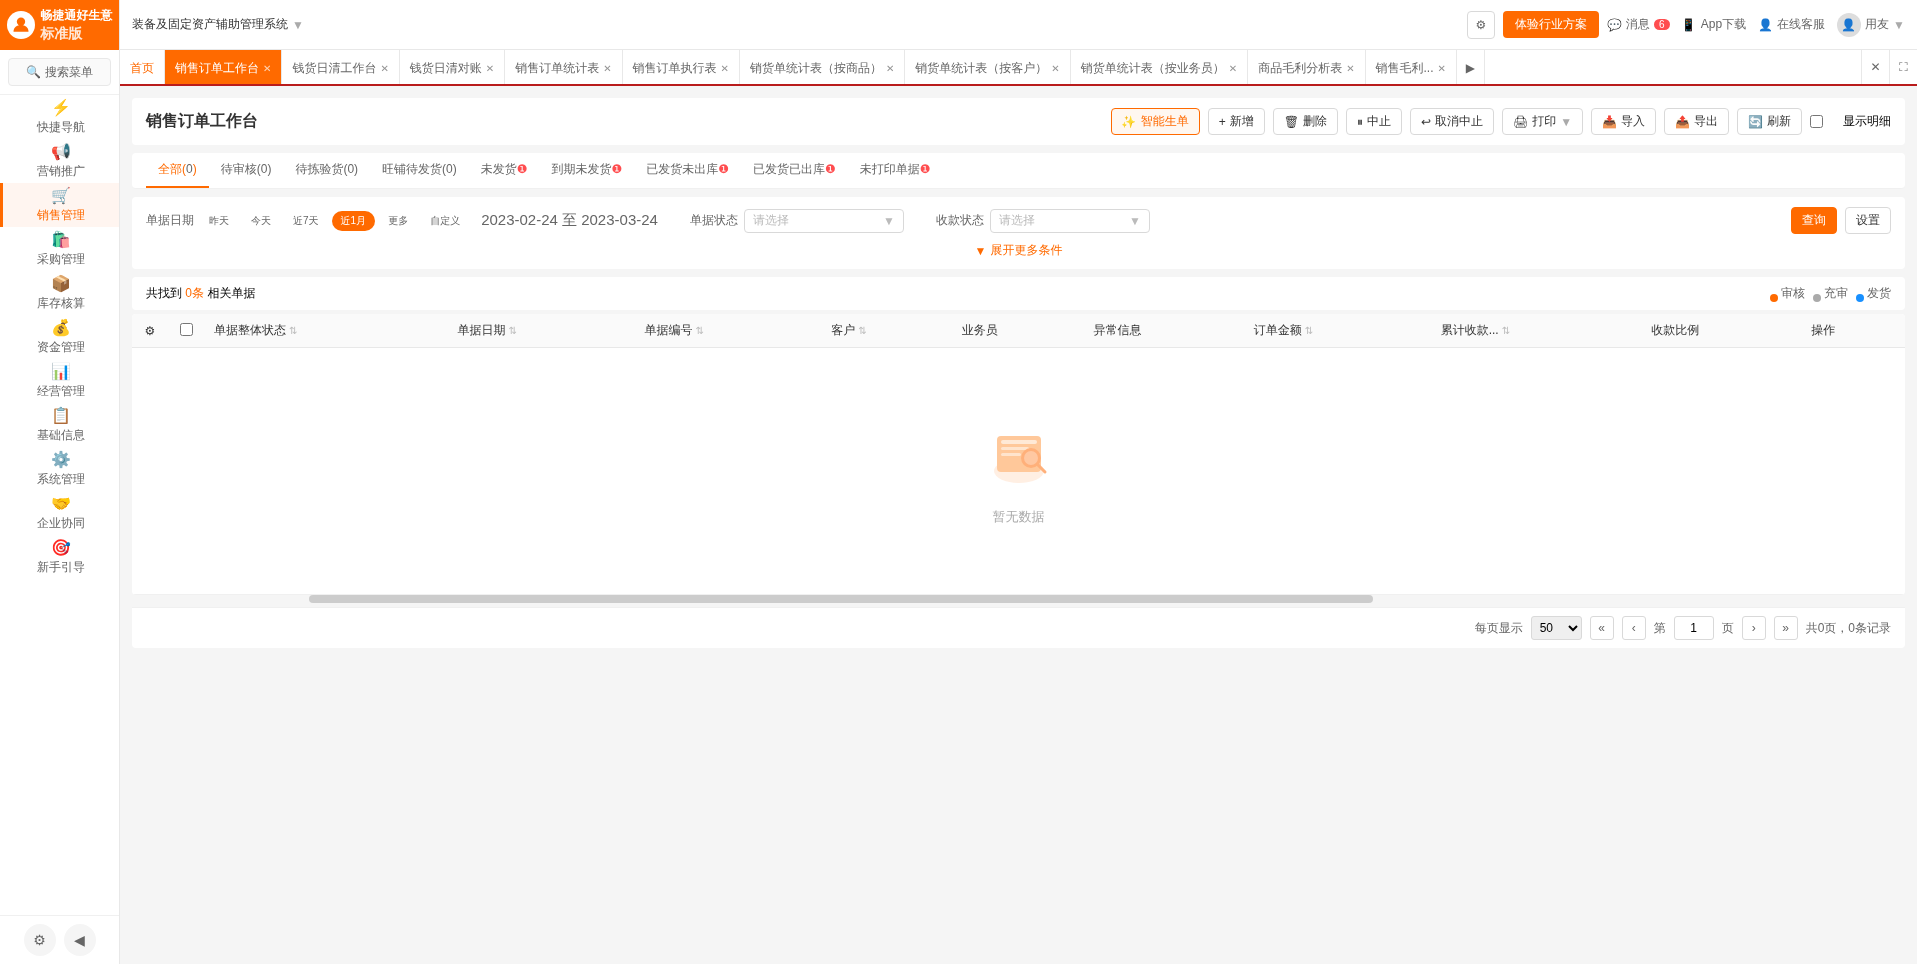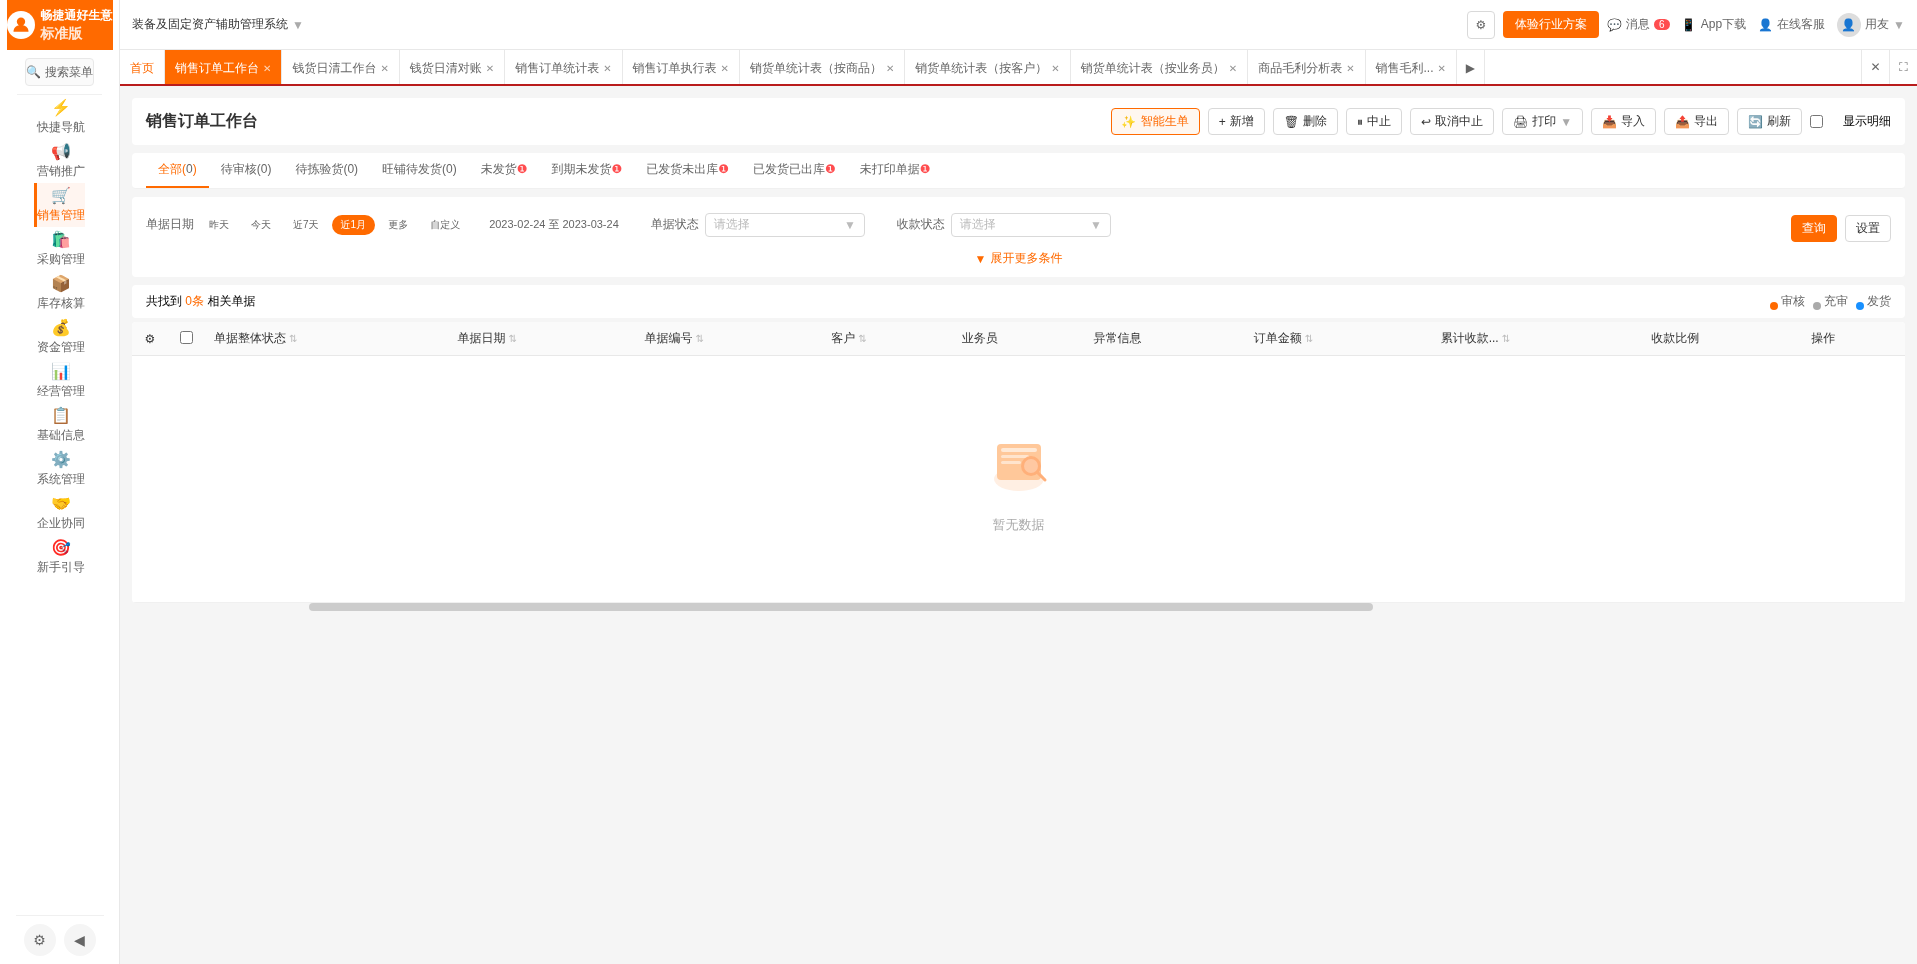--- a/index.html
+++ b/index.html
@@ -1,19 +1,19 @@
 <!DOCTYPE html>
 <html><head>
   <meta charset="utf-8">
   <style>
     * { box-sizing: border-box; margin: 0; padding: 0; font-family: 'Microsoft YaHei', SimHei, sans-serif; font-size: 12px; }
     body { display: flex; height: 964px; overflow: hidden; background: #f5f5f5; }
 
     
-    .sidebar { width: 120px; background: #fff; display: flex; flex-direction: column; border-right: 1px solid #e8e8e8; flex-shrink: 0; align-items: center; }
+    .sidebar { width: 120px; background: #fff; display: flex; flex-direction: column; border-right: 1px solid #e8e8e8; flex-shrink: 0; }
     .sidebar-logo { height: 50px; background: #ff6a00; display: flex; align-items: center; justify-content: center; color: #fff; font-size: 13px; font-weight: bold; gap: 6px; }
     .sidebar-logo-icon { width: 28px; height: 28px; background: #fff; border-radius: 50%; display: flex; align-items: center; justify-content: center; }
     .sidebar-logo-icon svg { width: 20px; height: 20px; }
     .sidebar-logo-text { font-size: 11px; line-height: 1.3; }
     .sidebar-search { padding: 8px; border-bottom: 1px solid #f0f0f0; }
     .sidebar-search-btn { width: 100%; height: 28px; border: 1px solid #e8e8e8; border-radius: 4px; background: #fafafa; display: flex; align-items: center; justify-content: center; gap: 4px; cursor: pointer; color: #666; font-size: 11px; }
     .sidebar-nav-item { height: 44px; display: flex; align-items: center; justify-content: center; flex-direction: column; gap: 2px; cursor: pointer; color: #666; font-size: 11px; border-left: 3px solid transparent; }
     .sidebar-nav-item.active { background: #fff5f0; color: #ff6a00; border-left-color: #ff6a00; }
     .sidebar-nav-icon { font-size: 16px; }
     .sidebar-bottom { margin-top: auto; padding: 8px; display: flex; gap: 8px; justify-content: center; border-top: 1px solid #f0f0f0; }
@@ -330,39 +330,39 @@
           <span class="filter-label">单据日期</span>
           <div class="filter-date-group">
             <span class="filter-date-btn">昨天</span>
             <span class="filter-date-btn">今天</span>
             <span class="filter-date-btn">近7天</span>
             <span class="filter-date-btn active" style="background:#ff6a00;color:#fff;border-radius:10px;padding:2px 8px;">近1月</span>
             <span class="filter-date-btn">更多</span>
             <span class="filter-date-btn">自定义</span>
           </div>
         </div>
-        <div style="font-size:11px;color:#666;margin-left:8px;">2023-02-24 至 2023-03-24</div>
+        <div style="font-size:15px;color:#666;margin-left:0;">2023-02-24 至 2023-03-24</div>
 
         <div class="filter-item" style="margin-left:20px;">
           <span class="filter-label">单据状态</span>
           <div class="filter-select" style="width:160px;">
             <span style="color:#bbb;">请选择</span>
             <span style="color:#bbb;">▼</span>
           </div>
         </div>
 
         <div class="filter-item" style="margin-left:20px;">
           <span class="filter-label">收款状态</span>
           <div class="filter-select" style="width:160px;">
             <span style="color:#bbb;">请选择</span>
             <span style="color:#bbb;">▼</span>
           </div>
         </div>
 
-        <div style="margin-left:auto;display:flex;gap:8px;margin-top:8px;">
+        <div style="margin-left:auto;display:flex;gap:8px;">
           <button class="btn btn-primary">查询</button>
           <button class="btn">设置</button>
         </div>
       </div>
 
       <div class="filter-row-2">
         <div class="filter-expand">
           <span>▼</span>
           <span>展开更多条件</span>
         </div>
@@ -448,15 +448,31 @@
             </td>
           </tr>
         </tbody>
       </table>
     </div>
 
     <div class="scrollbar-area">
       <div class="scrollbar-inner"></div>
     </div>
 
+    <div class="pagination">
+      <span class="pagination-text">每页显示</span>
+      <select class="pagination-select">
+        <option>50</option>
+        <option>100</option>
+        <option>200</option>
+      </select>
+      <button class="pagination-btn">«</button>
+      <button class="pagination-btn">‹</button>
+      <span class="pagination-text">第</span>
+      <input class="pagination-input" type="text" value="1" style="">
+      <span class="pagination-text">页</span>
+      <button class="pagination-btn">›</button>
+      <button class="pagination-btn">»</button>
+      <span class="pagination-text">共0页，0条记录</span>
+    </div>
 
   </div>
 </div>
 
 </body></html>

